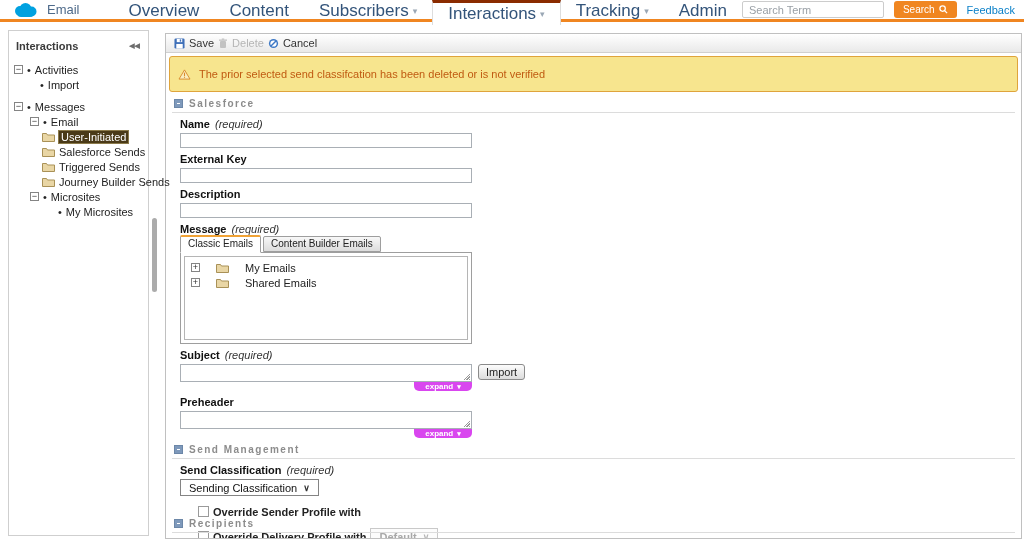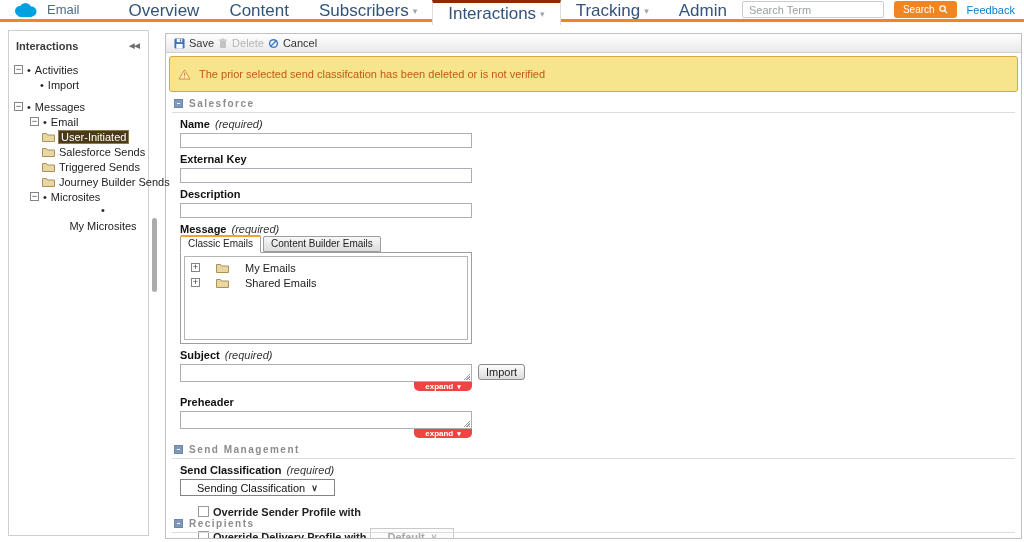--- a/index.html
+++ b/index.html
@@ -40,21 +40,21 @@
   .tree-row { display:flex; align-items:center; gap:4px; height:15px; cursor:pointer; white-space:nowrap;}
   .expander { width:9px; height:9px; border:1px solid #848484; background:#fff; flex:none;
     display:inline-flex; align-items:center; justify-content:center; font-size:9px; line-height:7px; color:#333;}
   .expander.minus::before { content:"−"; }
   .expander.plus::before { content:"+"; }
   .bullet::before { content:"•"; color:#222; }
   .lvl0 { padding-left:5px; }
   .lvl1 { padding-left:21px; }
   .lvl1b { padding-left:31px; }
   .lvl2f { padding-left:33px; }
-  .lvl2b { padding-left:49px;flex-direction:column; }
+  .lvl2b { padding-left:49px; }
   .gap-top { margin-top:7px; }
   .tree-label.selected { background:var(--selected-bg,#4A3A17); color:#fff; padding:0 2px; outline:1px solid #8B7A4A;}
 
   
   .splitter { position:absolute; left:152px; top:218px; width:5px; height:74px;
     background:#ababab; border-radius:3px; cursor:pointer; z-index:6;}
 
   
   .main { position:absolute; left:165px; top:33px; width:857px; height:506px;
     border:1px solid #c0c0c0; background:#fff; overflow:hidden; }
@@ -91,26 +91,26 @@
   .subject-row { display:flex; align-items:flex-start; gap:6px; }
   .ta-wrap { position:relative; width:292px; }
   .textarea { width:292px; height:18px; border:1px solid #a9afb5; resize:none; font-size:11px;
     padding:1px 2px; display:block; font-family:"Liberation Sans",sans-serif;}
   .grip { position:absolute; right:2px; bottom:2px; width:7px; height:7px;
     background:repeating-linear-gradient(135deg, transparent 0 1px, #999 1px 2px);
     clip-path:polygon(100% 0, 100% 100%, 0 100%); }
   .btn { font-size:11px; padding:1px 7px; border:1px solid #8b8b8b; border-radius:3px;
     background:linear-gradient(#fcfcfc,#dcdcdc); color:#222; cursor:pointer;
     font-family:"Liberation Sans",sans-serif;}
-  .expand-bar { width:58px; height:9px; margin-left:auto; background:#ef4444; border-radius:0 0 5px 5px;
+  .expand-bar { width:58px; height:9px; margin-left:auto; background:#d946ef; border-radius:0 0 5px 5px;
     color:#fff; font-size:8px; font-weight:bold; display:flex; align-items:center; justify-content:center;
     gap:4px; cursor:pointer; line-height:9px;}
   .expand-bar::after { content:"▾"; font-size:7px; }
   .select-box { display:inline-flex; align-items:center; gap:6px; border:1px solid #848484;
-    padding:1px 16px; height:17px; background:#fff; cursor:pointer; color:#111;justify-content:flex-end;}
+    padding:1px 8px; height:17px; background:#fff; cursor:pointer; color:#111;justify-content:flex-end;}
   .select-box::after { content:"∨"; font-weight:bold; font-size:9px; color:#333; }
   .select-box.disabled { border-color:#c9c9c9; color:#a8a8a8; background:#fcfcfc; cursor:default;}
   .select-box.disabled::after { color:#b5b5b5; }
   .check-row { display:flex; align-items:center; gap:4px; margin:6px 0 0 18px; font-weight:bold; height:19px;}
   .checkbox { width:11px; height:11px; border:1px solid #9a9a9a; background:#fff; flex:none; cursor:pointer;}
   .recipients-head { position:absolute; left:6px; right:6px; bottom:5px; margin:0; }
   svg { display:block; }
 </style>
 </head>
 <body>

